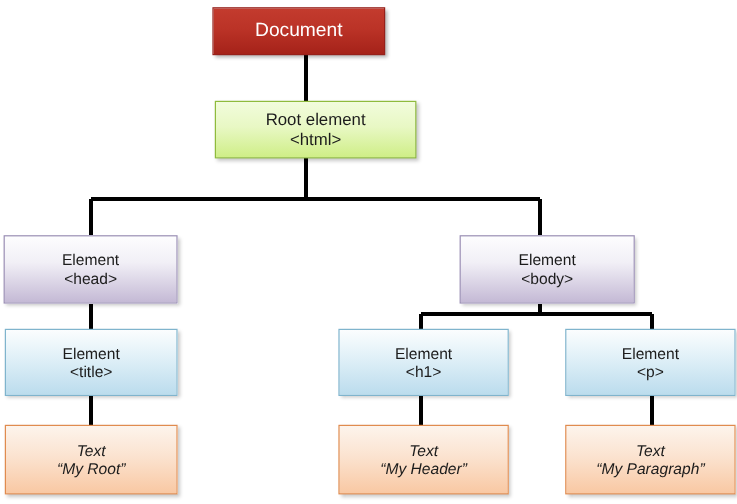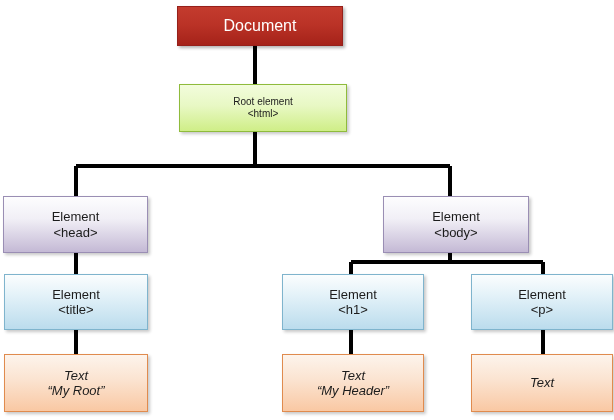--- a/index.html
+++ b/index.html
@@ -56,21 +56,21 @@
     color: #ffffff;
     font-size: 16px;
     box-shadow: 2px 2px 3px rgba(0,0,0,0.30);
   }
 
   
   .n-green {
     background: linear-gradient(to bottom, #f2fcdc 0%, #e8f8c4 45%, #cfee87 100%);
     border-color: #8fbb3c;
     color: #1c1c1c;
-    font-size: 10px;
+    font-size: 14px;
     box-shadow: 2px 2px 3px rgba(0,0,0,0.22);
   }
 
   
   .n-purple {
     background: linear-gradient(to bottom, #fdfdfe 0%, #f1eff6 40%, #c4b9d5 100%);
     border-color: #9a8eb4;
     color: #1c1c1c;
     font-size: 13px;
     box-shadow: 2px 2px 3px rgba(0,0,0,0.22);
@@ -118,21 +118,21 @@
       <line x1="351" y1="262" x2="543" y2="262"></line>
       <line x1="351" y1="262" x2="351" y2="274"></line>
       <line x1="543" y1="262" x2="543" y2="274"></line>
 
       <line x1="351" y1="330" x2="351" y2="354"></line>
 
       <line x1="543" y1="330" x2="543" y2="354"></line>
     </g>
   </svg>
 
-  <div class="node n-document" style="left:177px; top:6px; width:166px; height:40px;">
+  <div class="node n-document" style="left:177px; top:6px; width:144px; height:40px;">
     <span class="ln">Document</span>
   </div>
 
   <div class="node n-green" style="left:179px; top:84px; width:168px; height:48px;">
     <span class="ln">Root element</span>
     <span class="ln">&lt;html&gt;</span>
   </div>
 
   <div class="node n-purple" style="left:3px; top:196px; width:145px; height:57px;">
     <span class="ln">Element</span>
@@ -164,15 +164,16 @@
     <span class="ln">“My Root”</span>
   </div>
 
   <div class="node n-orange" style="left:282px; top:354px; width:142px; height:58px;">
     <span class="ln">Text</span>
     <span class="ln">“My Header”</span>
   </div>
 
   <div class="node n-orange" style="left:471px; top:354px; width:142px; height:58px;">
     <span class="ln">Text</span>
+    <span class="ln">“My Paragraph”</span>
   </div>
 
 </div>
 
 </body></html>

